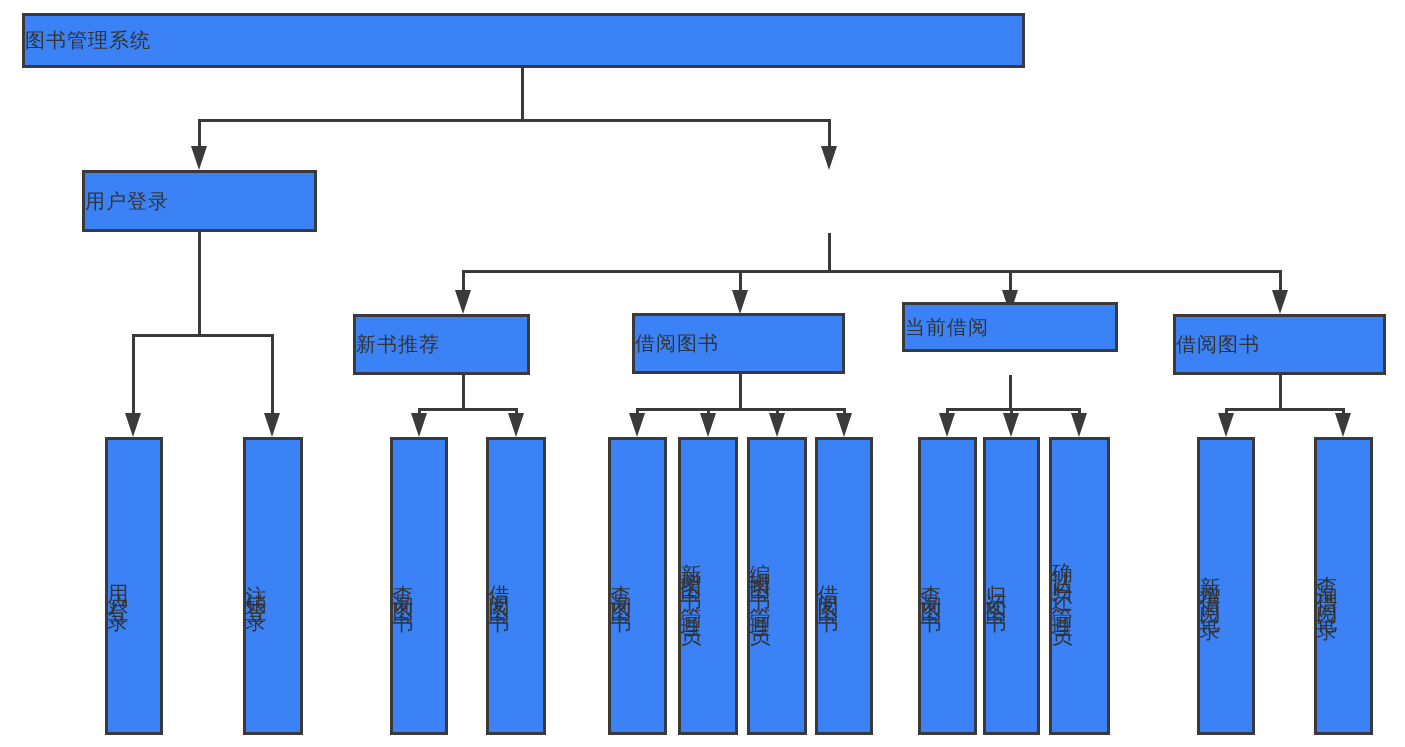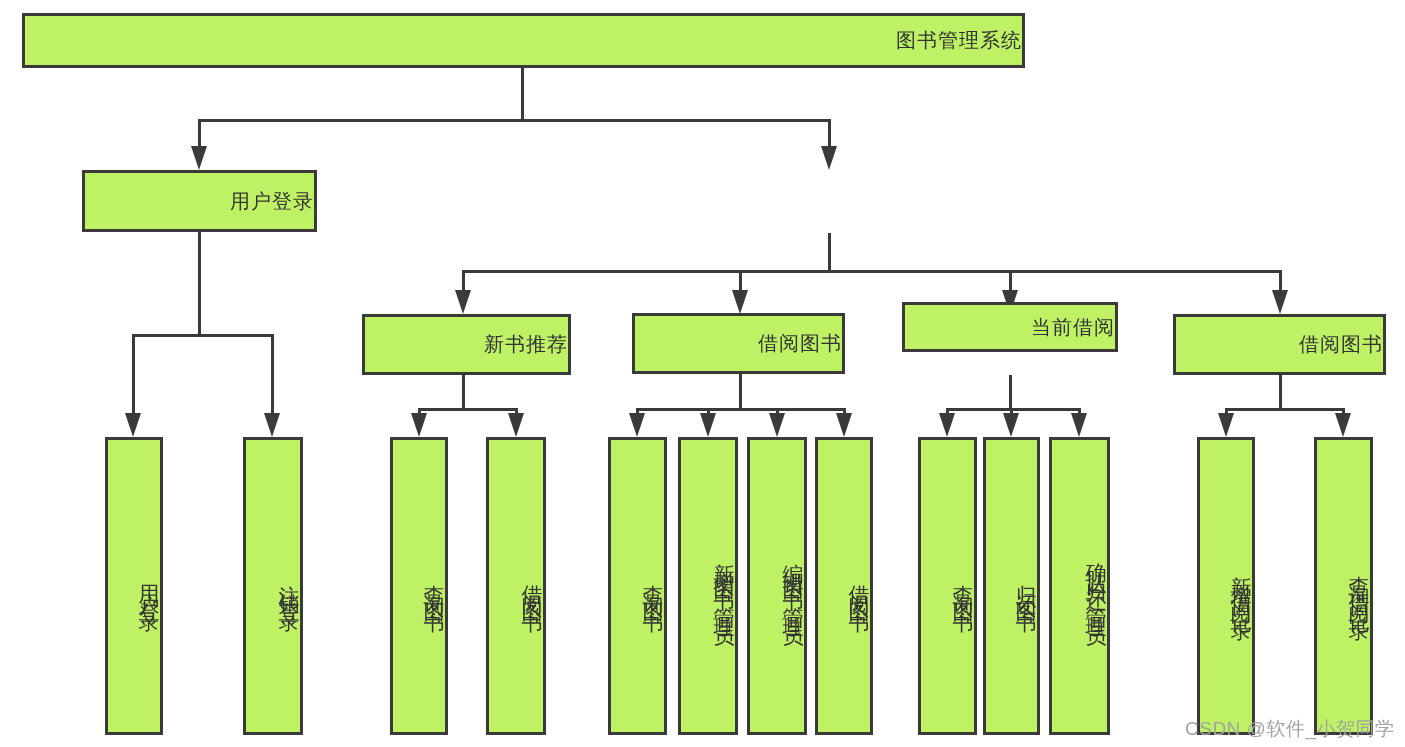--- a/index.html
+++ b/index.html
@@ -1,22 +1,22 @@
 <!DOCTYPE html>
 <html><head>
 <meta charset="utf-8">
 <style>
   html,body{margin:0;padding:0;background:#ffffff;}
   #canvas{
     position:relative;width:1405px;height:747px;background:#ffffff;overflow:hidden;
     font-family:"Liberation Sans","DejaVu Sans",sans-serif;color:#333333;
   }
   .node{
-    position:absolute;box-sizing:border-box;border:3px solid #3a3a3a;background:#bef264;
-    display:flex;align-items:center;justify-content:flex-end;
+    position:absolute;box-sizing:border-box;border:3px solid #3a3a3a;background:#3b82f6;
+    display:flex;align-items:center;justify-content:flex-start;
   }
   .node.h span{font-size:20px;letter-spacing:1px;color:#333333;}
   .node.v span{
     writing-mode:vertical-rl;font-size:21px;letter-spacing:9px;color:#333333;line-height:1;
   }
   .line{position:absolute;background:#3a3a3a;}
   .arrow{
     position:absolute;width:0;height:0;
     border-left:8px solid transparent;border-right:8px solid transparent;
     border-top:24px solid #3a3a3a;
@@ -57,21 +57,21 @@
   <div class="line" style="left:462px;top:270px;width:820px;height:3px"></div>
   <div class="line" style="left:462px;top:270px;width:3px;height:24px"></div>
   <div class="arrow" style="left:455px;top:290px"></div>
   <div class="line" style="left:739px;top:270px;width:3px;height:24px"></div>
   <div class="arrow" style="left:732px;top:290px"></div>
   <div class="line" style="left:1009px;top:270px;width:3px;height:24px"></div>
   <div class="arrow" style="left:1002px;top:290px"></div>
   <div class="line" style="left:1279px;top:270px;width:3px;height:24px"></div>
   <div class="arrow" style="left:1272px;top:290px"></div>
 
-  <div class="node h" style="left:362px;top:314px;width:209px;height:61px">
+  <div class="node h" style="left:353px;top:314px;width:177px;height:61px">
     <span>新书推荐</span>
   </div>
   <div class="node h" style="left:632px;top:313px;width:213px;height:61px">
     <span>借阅图书</span>
   </div>
   <div class="node h" style="left:902px;top:302px;width:216px;height:50px">
     <span>当前借阅</span>
   </div>
   <div class="node h" style="left:1173px;top:314px;width:213px;height:61px">
     <span>借阅图书</span>
@@ -148,15 +148,14 @@
     <span>确认归还（管理员）</span>
   </div>
 
   <div class="node v" style="left:1197px;top:437px;width:58px;height:298px">
     <span>新增借阅记录</span>
   </div>
   <div class="node v" style="left:1314px;top:437px;width:59px;height:298px">
     <span>查询借阅记录</span>
   </div>
 
-  <div class="watermark">CSDN @软件_小贺同学</div>
 
 </div>
 
 </body></html>

